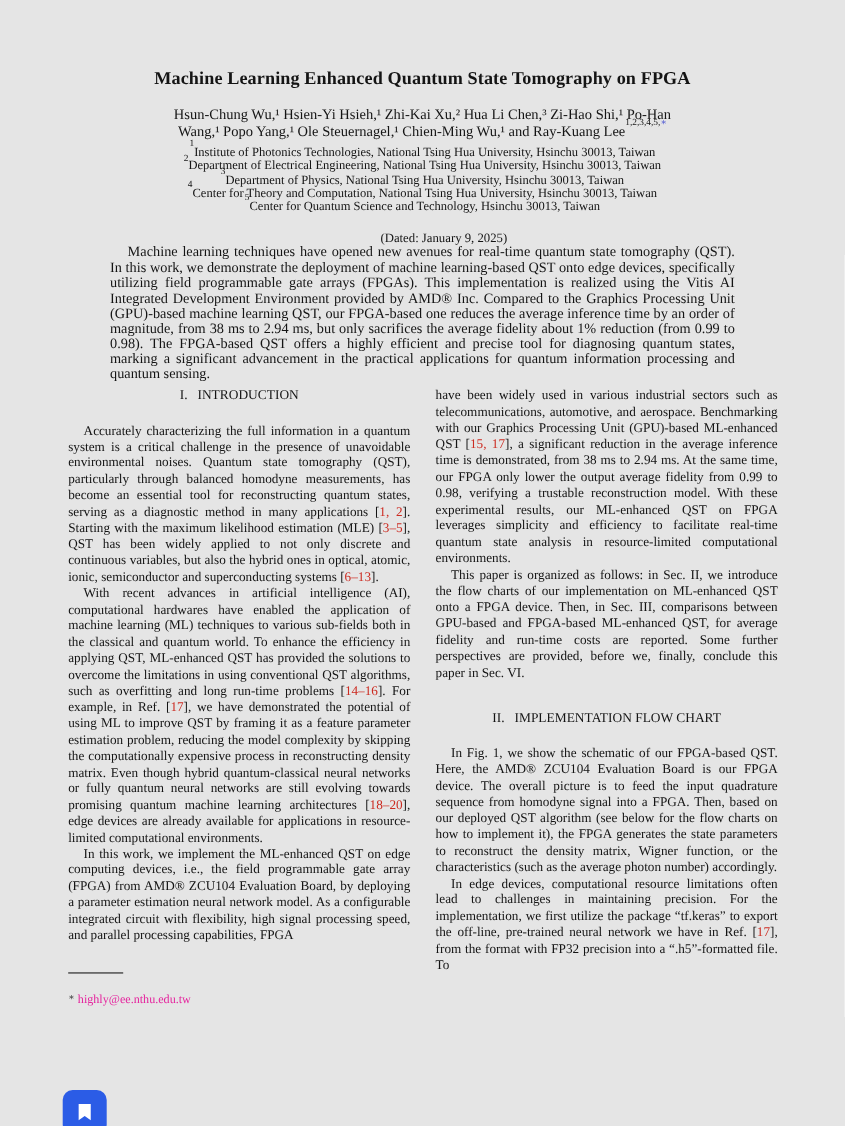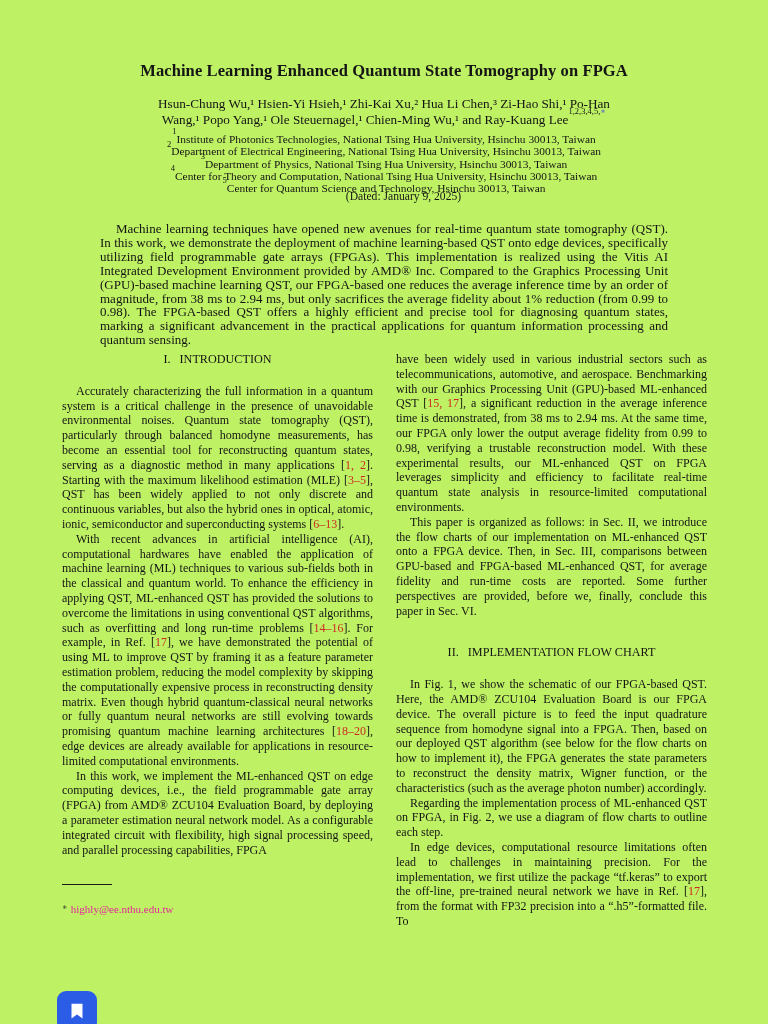--- a/index.html
+++ b/index.html
@@ -1,36 +1,36 @@
 <!DOCTYPE html>
 <html><head>
 <meta charset="utf-8">
 <style>
   html,body{margin:0;padding:0;background:#ffffff;}
   .page{
-    position:relative;width:768px;height:1024px;background:#bef264;overflow:hidden;
+    position:relative;width:768px;height:1024px;background:#e5e5e5;overflow:hidden;
     font-family:"Liberation Serif","DejaVu Serif",serif;color:#141414;
     -webkit-font-smoothing:antialiased;
   }
   .paper-title{
     position:absolute;top:61px;left:0;right:0;text-align:center;
     font-size:16.5px;font-weight:bold;letter-spacing:.1px;
   }
   .authors{
     position:absolute;top:96px;left:0;right:0;text-align:center;
     font-size:13.2px;line-height:15.6px;
   }
   .authors sup,.affil sup{font-size:8.5px;position:relative;top:-4px;line-height:0;}
   .star{color:#4b55d2;}
   .affils{
     position:absolute;top:133px;left:0;right:0;text-align:center;
     font-size:11.4px;line-height:12.3px;
   }
   .dated{
-    position:absolute;top:190px;left:0;right:0;text-align:center;
+    position:absolute;top:210px;left:0;right:0;text-align:center;
     font-size:11.6px;
     padding-left:39px;
   }
   .abstract{
     position:absolute;top:222px;left:100px;width:568px;
     font-size:13px;line-height:13.9px;text-align:justify;text-indent:16px;
   }
   .columns{position:absolute;top:352px;left:62px;width:645px;display:flex;gap:23px;}
   .col{width:311px;font-size:12px;line-height:14.8px;text-align:justify;}
   .col p{margin:0;text-indent:14px;}
@@ -91,21 +91,20 @@
       </div>
     </div>
 
     <div class="col">
       <p class="noindent">have been widely used in various industrial sectors such as telecommunications, automotive, and aerospace. Benchmarking with our Graphics Processing Unit (GPU)-based ML-enhanced QST [<span class="cite">15, 17</span>], a significant reduction in the average inference time is demonstrated, from 38 ms to 2.94 ms. At the same time, our FPGA only lower the output average fidelity from 0.99 to 0.98, verifying a trustable reconstruction model. With these experimental results, our ML-enhanced QST on FPGA leverages simplicity and efficiency to facilitate real-time quantum state analysis in resource-limited computational environments.</p>
       <p>This paper is organized as follows: in Sec. II, we introduce the flow charts of our implementation on ML-enhanced QST onto a FPGA device. Then, in Sec. III, comparisons between GPU-based and FPGA-based ML-enhanced QST, for average fidelity and run-time costs are reported. Some further perspectives are provided, before we, finally, conclude this paper in Sec. VI.</p>
       <div class="sec-heading second">
         <span class="sec-num">II.</span><span>IMPLEMENTATION FLOW CHART</span>
       </div>
       <p>In Fig. 1, we show the schematic of our FPGA-based QST. Here, the AMD® ZCU104 Evaluation Board is our FPGA device. The overall picture is to feed the input quadrature sequence from homodyne signal into a FPGA. Then, based on our deployed QST algorithm (see below for the flow charts on how to implement it), the FPGA generates the state parameters to reconstruct the density matrix, Wigner function, or the characteristics (such as the average photon number) accordingly.</p>
-      <p>Regarding the implementation process of ML-enhanced QST on FPGA, in Fig. 2, we use a diagram of flow charts to outline each step.</p>
       <p>In edge devices, computational resource limitations often lead to challenges in maintaining precision. For the implementation, we first utilize the package “tf.keras” to export the off-line, pre-trained neural network we have in Ref. [<span class="cite">17</span>], from the format with FP32 precision into a “.h5”-formatted file. To</p>
     </div>
 
   </div>
 
   <div class="scribd-badge">
     <svg viewBox="0 0 24 24" aria-hidden="true">
       <path d="M6 3 h12 v16 l-6 -4.2 -6 4.2 z" fill="#ffffff"></path>
     </svg>
   </div>

